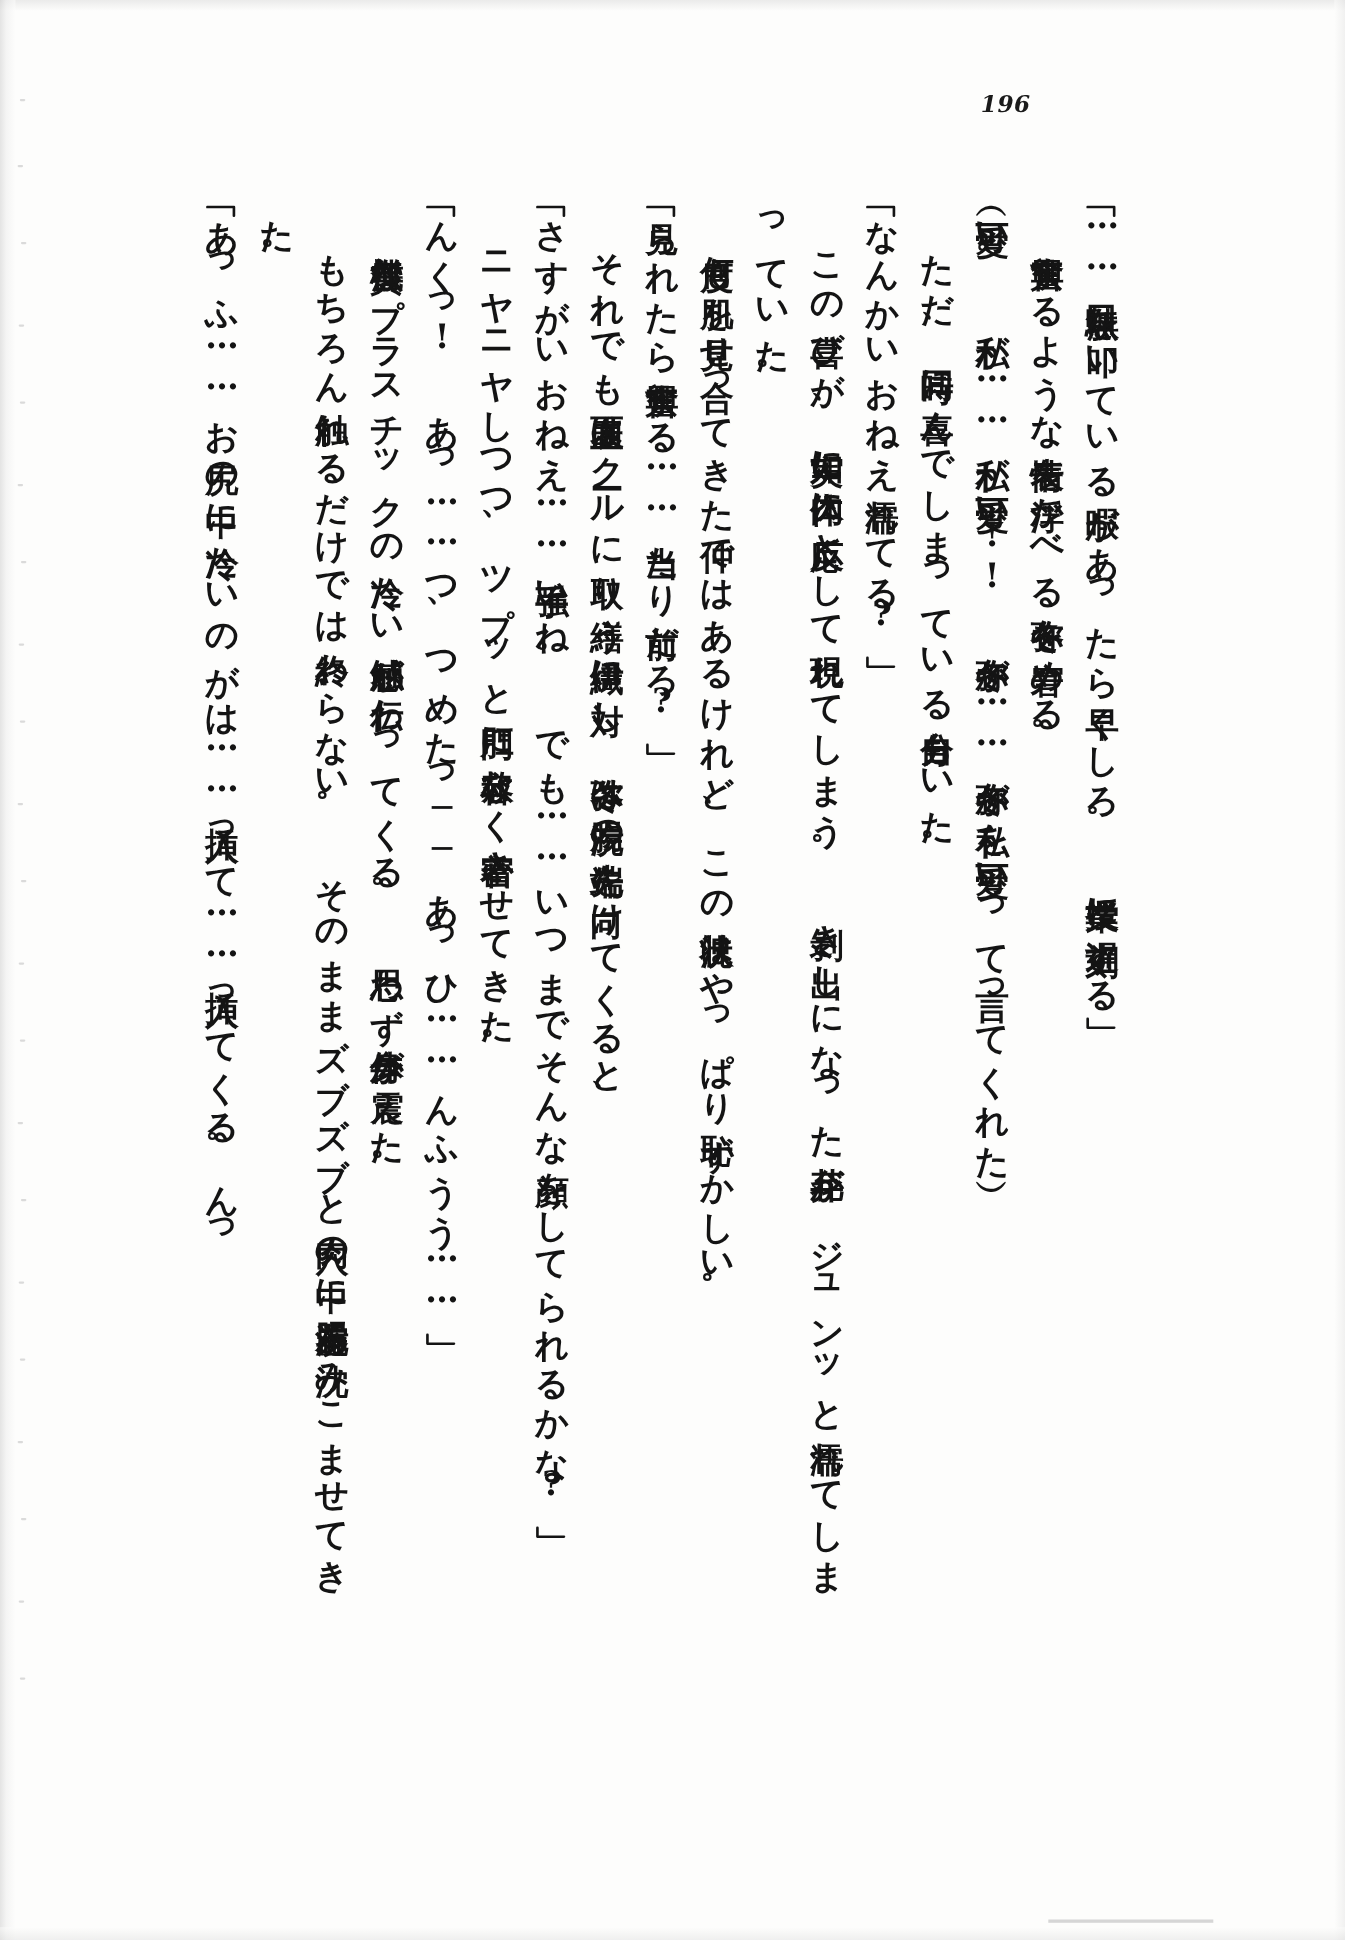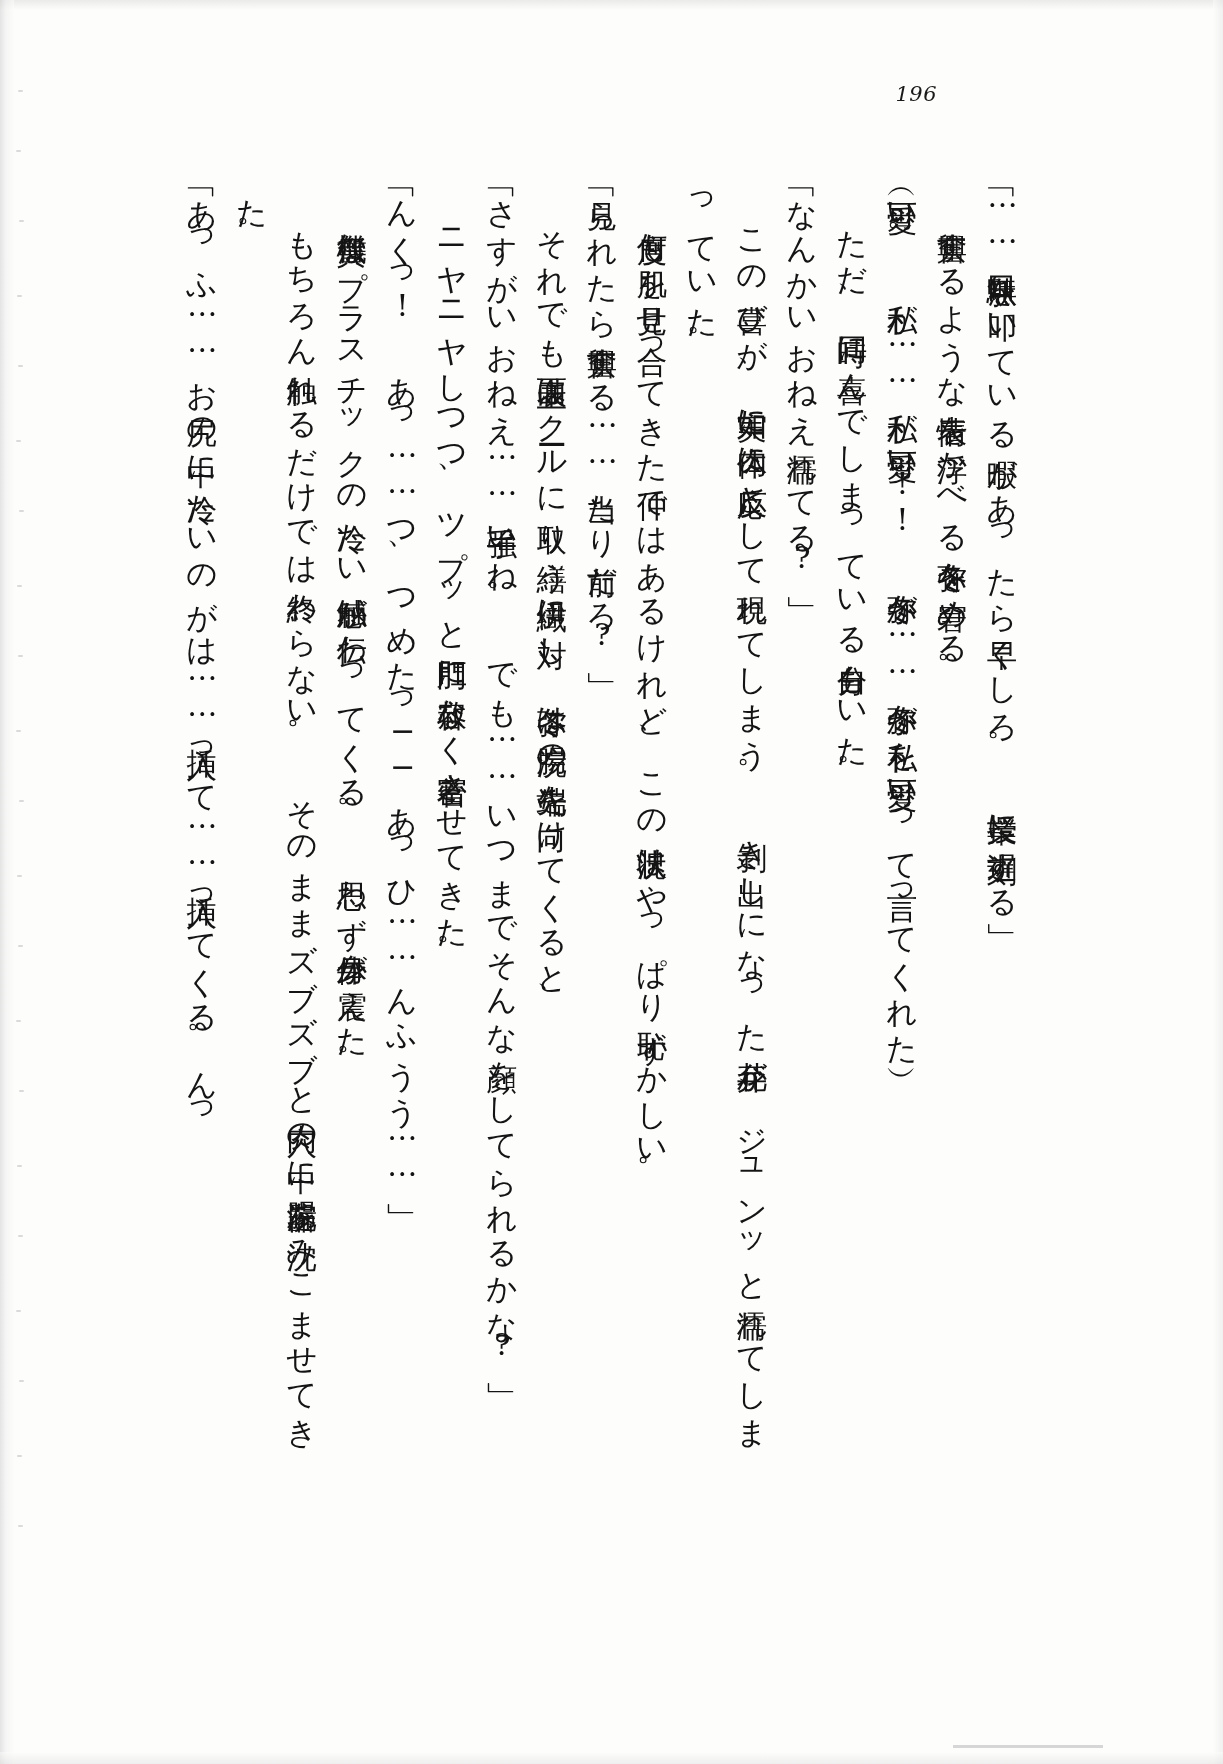--- a/index.html
+++ b/index.html
@@ -9,20 +9,21 @@
   }
   body {
     font-family: "DejaVu Serif", "Liberation Serif", serif;
   }
   .page {
     position: relative;
     width: 1223px;
     height: 1764px;
     background: #fdfdfc;
     overflow: hidden;
+    font-weight: bold;
   }
   
   .scan-edge-left {
     position: absolute;
     left: 0;
     top: 0;
     width: 14px;
     height: 100%;
     background: linear-gradient(to right, #cfcfcf 0%, #ededed 40%, #fdfdfc 100%);
     opacity: .55;

